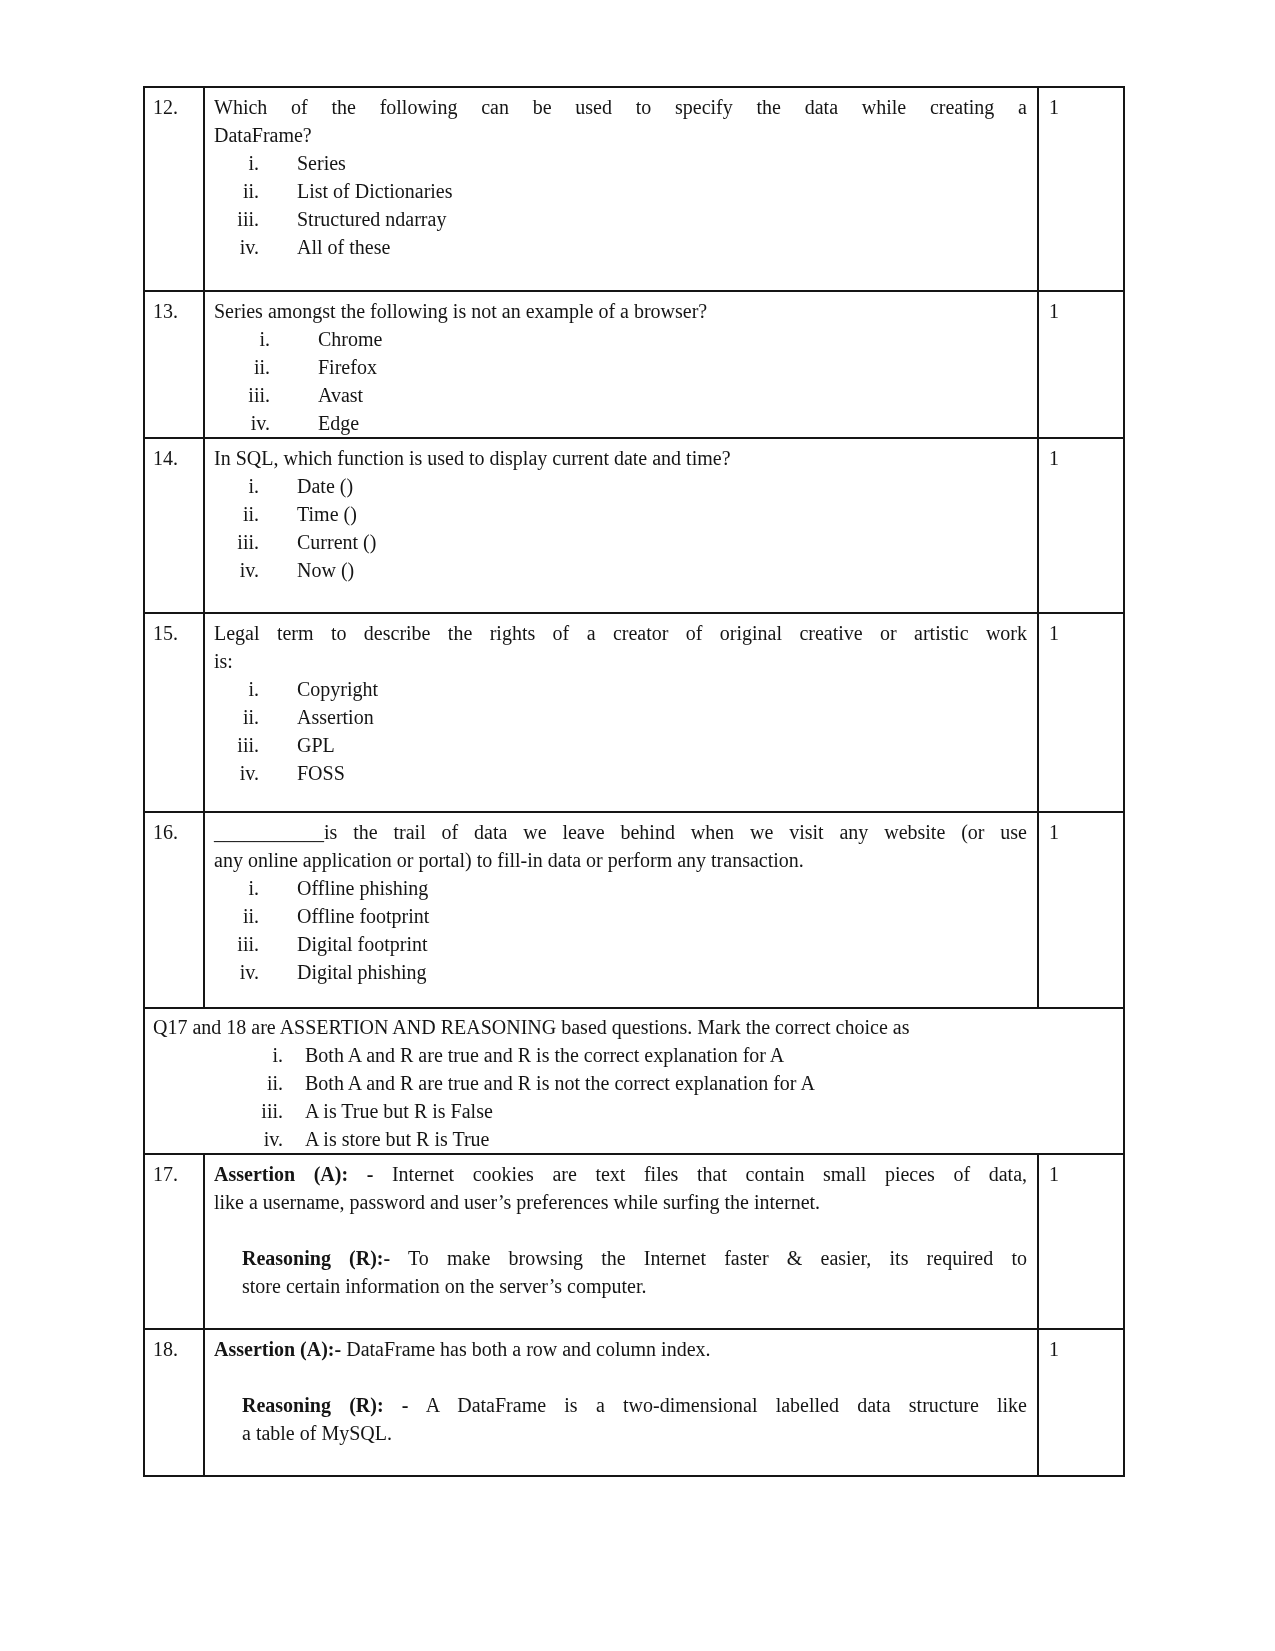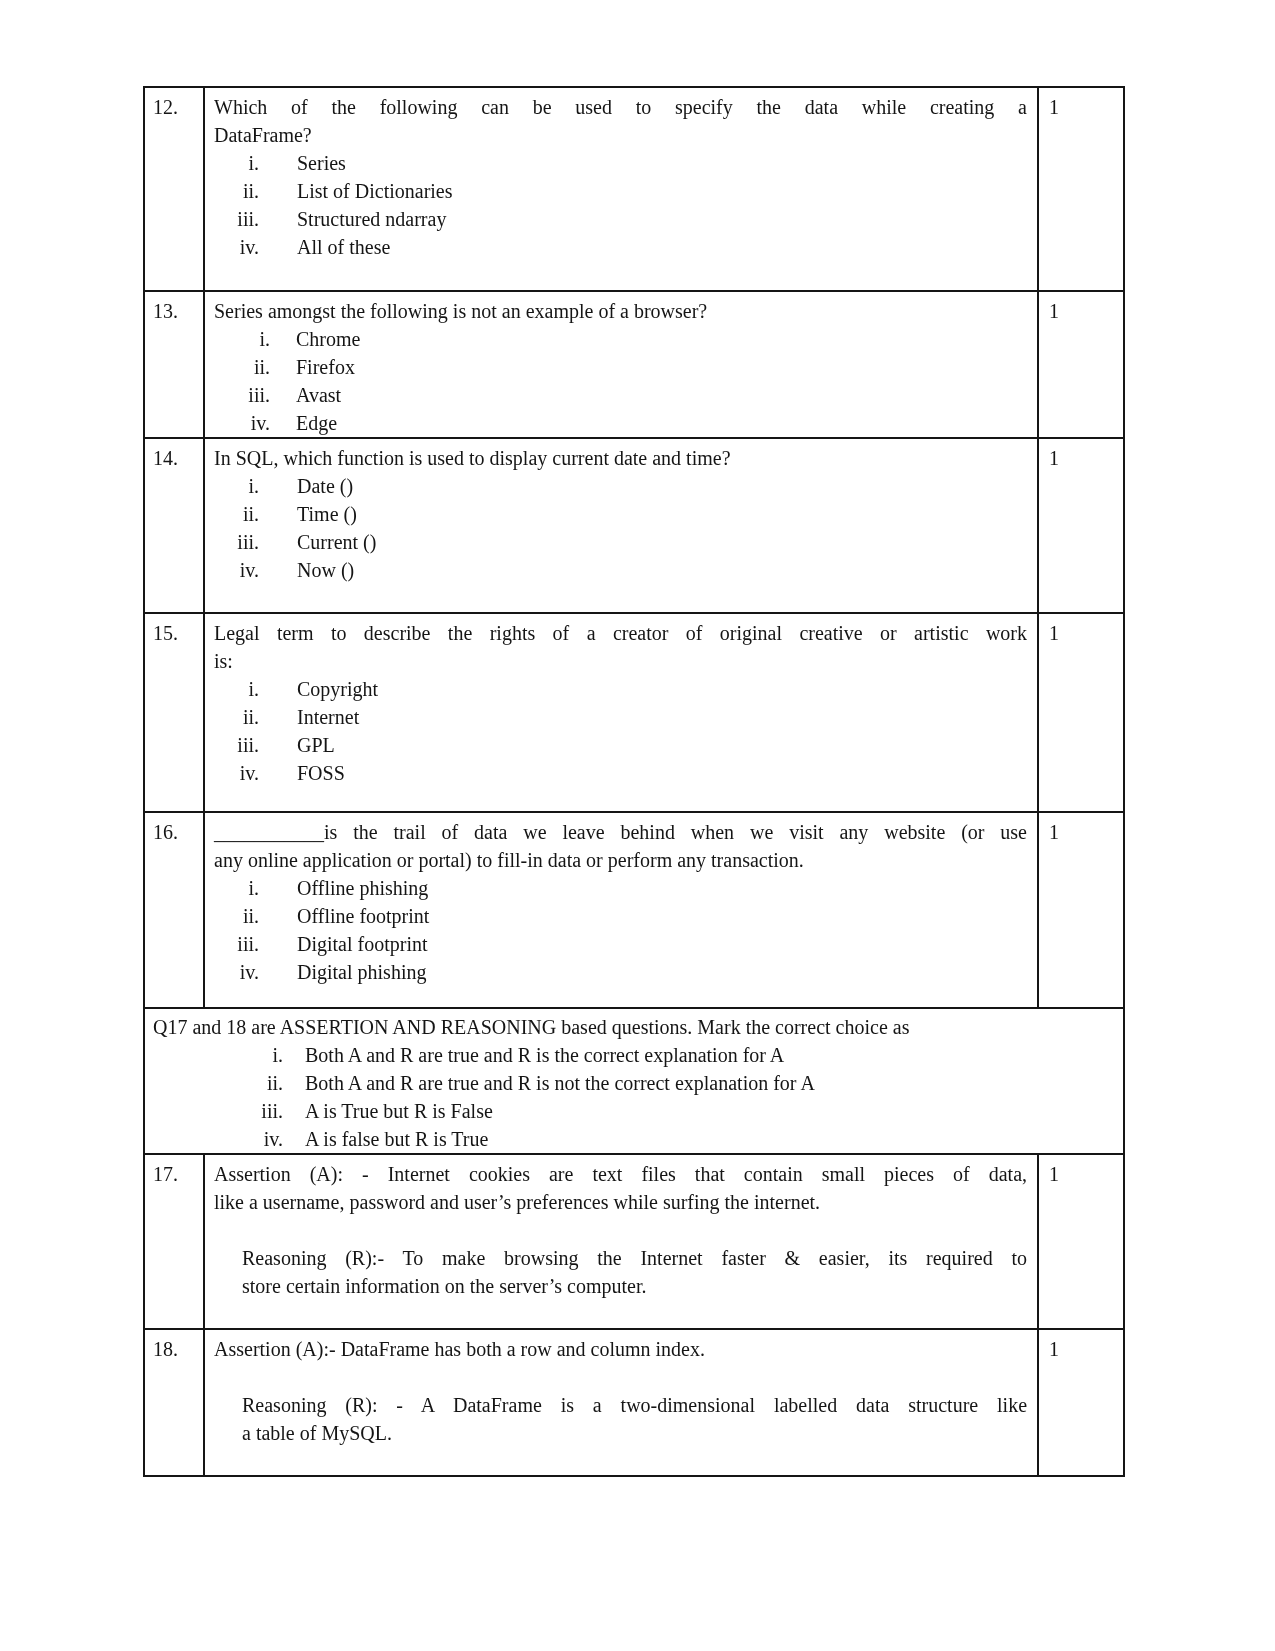--- a/index.html
+++ b/index.html
@@ -40,28 +40,28 @@
   .qtable tr:nth-child(8) { height: 147px; }
 
   td.cell-num   { padding: 5px 4px 0 8px; }
   td.cell-body  { padding: 5px 10px 0 9px; border-radius: 18px; }
   td.cell-marks { padding: 5px 4px 0 10px; }
   td.cell-section { padding: 4px 4px 0 8px; }
 
   .line { min-height: 28px; }
   .line.stretch { text-align: justify; text-align-last: justify; }
   .block + .block { margin-top: 28px; margin-left: 28px; }
-  b { font-weight: normal; }
+  b { font-weight: bold; }
 
   .opt { display: flex; }
   .opt-num  { flex: 0 0 45px; text-align: right; }
   .opt-label { margin-left: 38px; }
   
   tr[data-qnum="13."] .opt-num   { flex-basis: 56px; }
-  tr[data-qnum="13."] .opt-label { margin-left: 26px; }
+  tr[data-qnum="13."] .opt-label { margin-left: 48px; }
   
   .opt-num.sec-num   { flex: 0 0 130px; }
   .opt-label.sec-label { margin-left: 22px; }
 </style>
 </head>
 <body>
 
 <div class="page">
   <table class="qtable">
     <colgroup>
@@ -159,21 +159,21 @@
               <div class="line stretch"><span>Legal term to describe the rights of a creator of original creative or artistic work</span></div>
               <div class="line"><span>is:</span></div>
             </div>
             <div class="options">
               <div class="opt">
                 <span class="opt-num">i.</span>
                 <span class="opt-label">Copyright</span>
               </div>
               <div class="opt">
                 <span class="opt-num">ii.</span>
-                <span class="opt-label">Internet</span>
+                <span class="opt-label">Assertion</span>
               </div>
               <div class="opt">
                 <span class="opt-num">iii.</span>
                 <span class="opt-label">GPL</span>
               </div>
               <div class="opt">
                 <span class="opt-num">iv.</span>
                 <span class="opt-label">FOSS</span>
               </div>
             </div>
@@ -218,21 +218,21 @@
             <div class="opt">
               <span class="opt-num sec-num">ii.</span>
               <span class="opt-label sec-label">Both A and R are true and R is not the correct explanation for A</span>
             </div>
             <div class="opt">
               <span class="opt-num sec-num">iii.</span>
               <span class="opt-label sec-label">A is True but R is False</span>
             </div>
             <div class="opt">
               <span class="opt-num sec-num">iv.</span>
-              <span class="opt-label sec-label">A is false but R is True</span>
+              <span class="opt-label sec-label">A is store but R is True</span>
             </div>
           </td>
         </tr>
         <tr class="qrow" data-qnum="17.">
           <td class="cell-num"><span>17.</span></td>
           <td class="cell-body">
             <div class="block">
               <div class="line stretch"><b>Assertion (A): -</b><span> Internet cookies are text files that contain small pieces of data,</span></div>
               <div class="line"><span>like a username, password and user’s preferences while surfing the internet.</span></div>
             </div>

